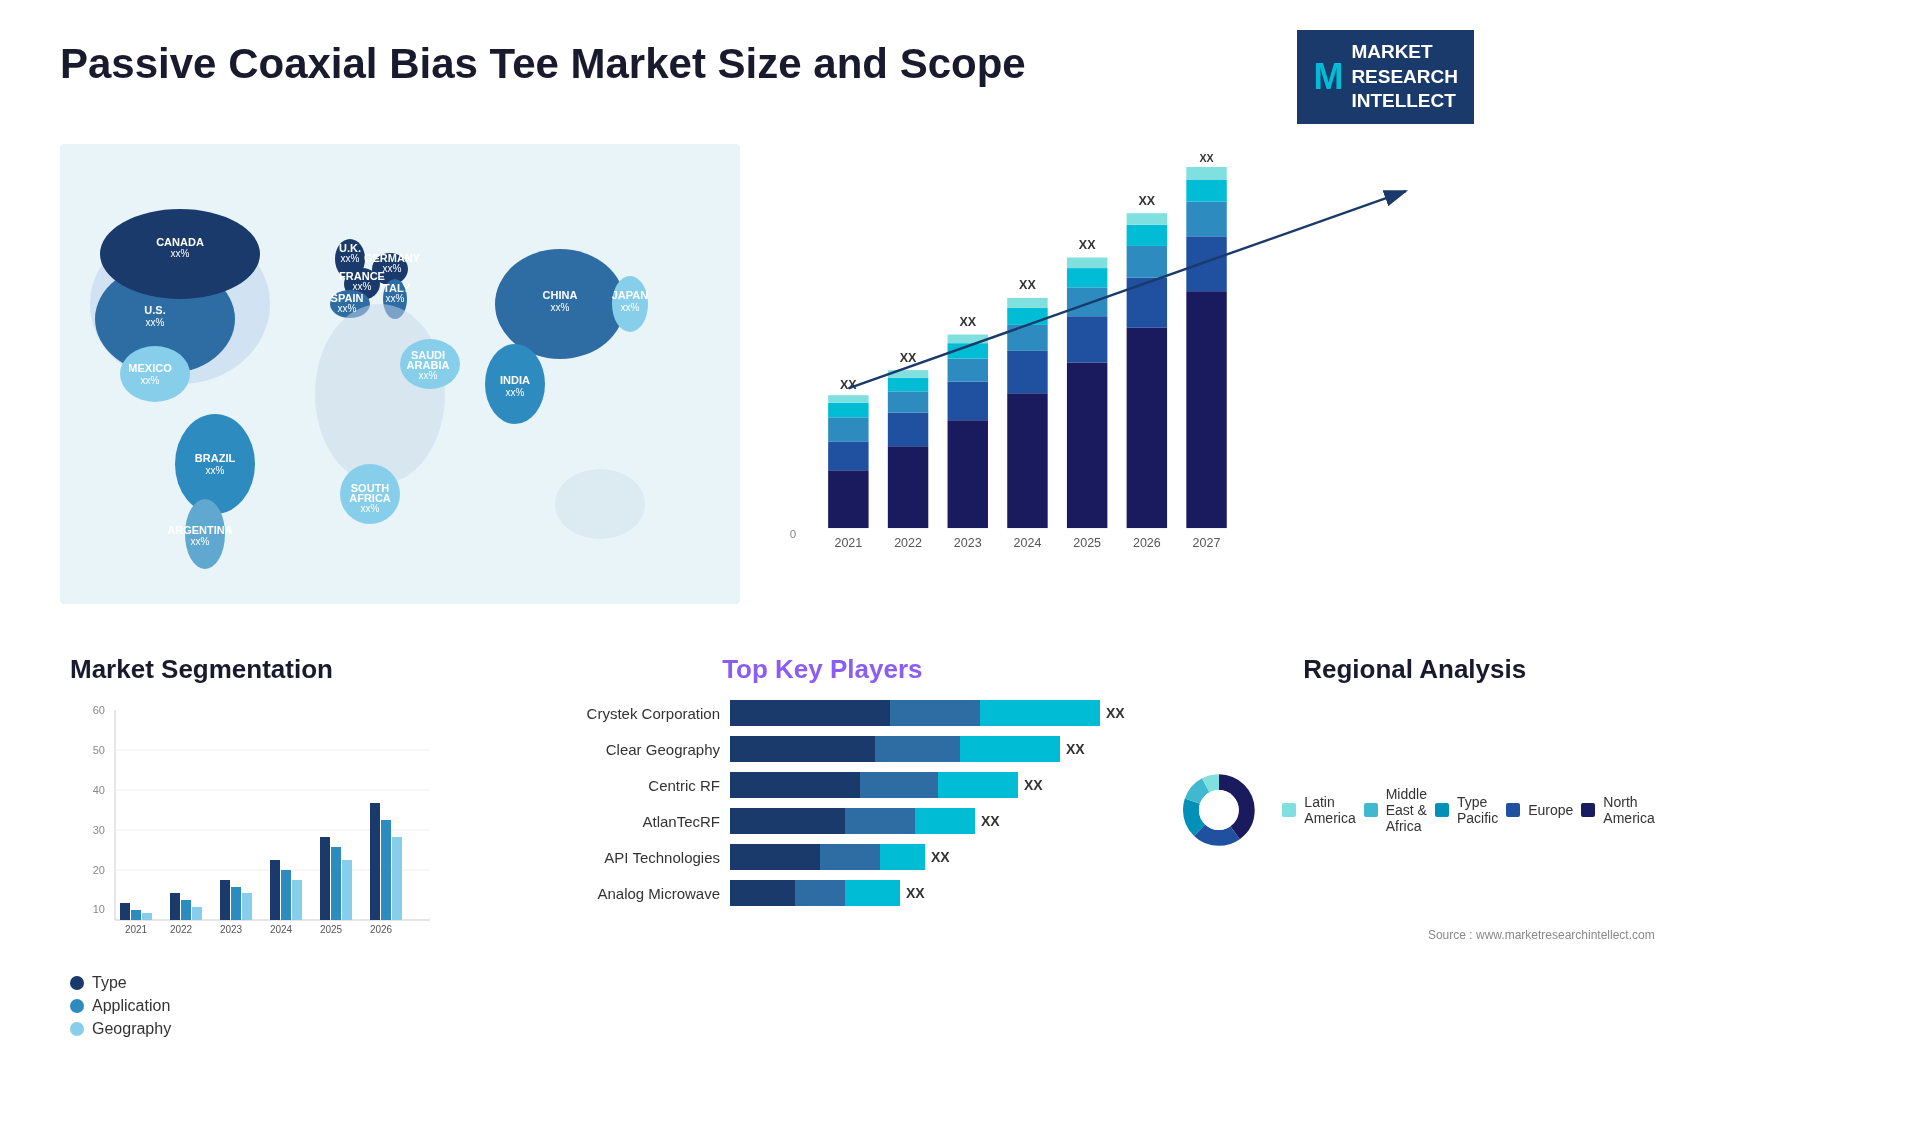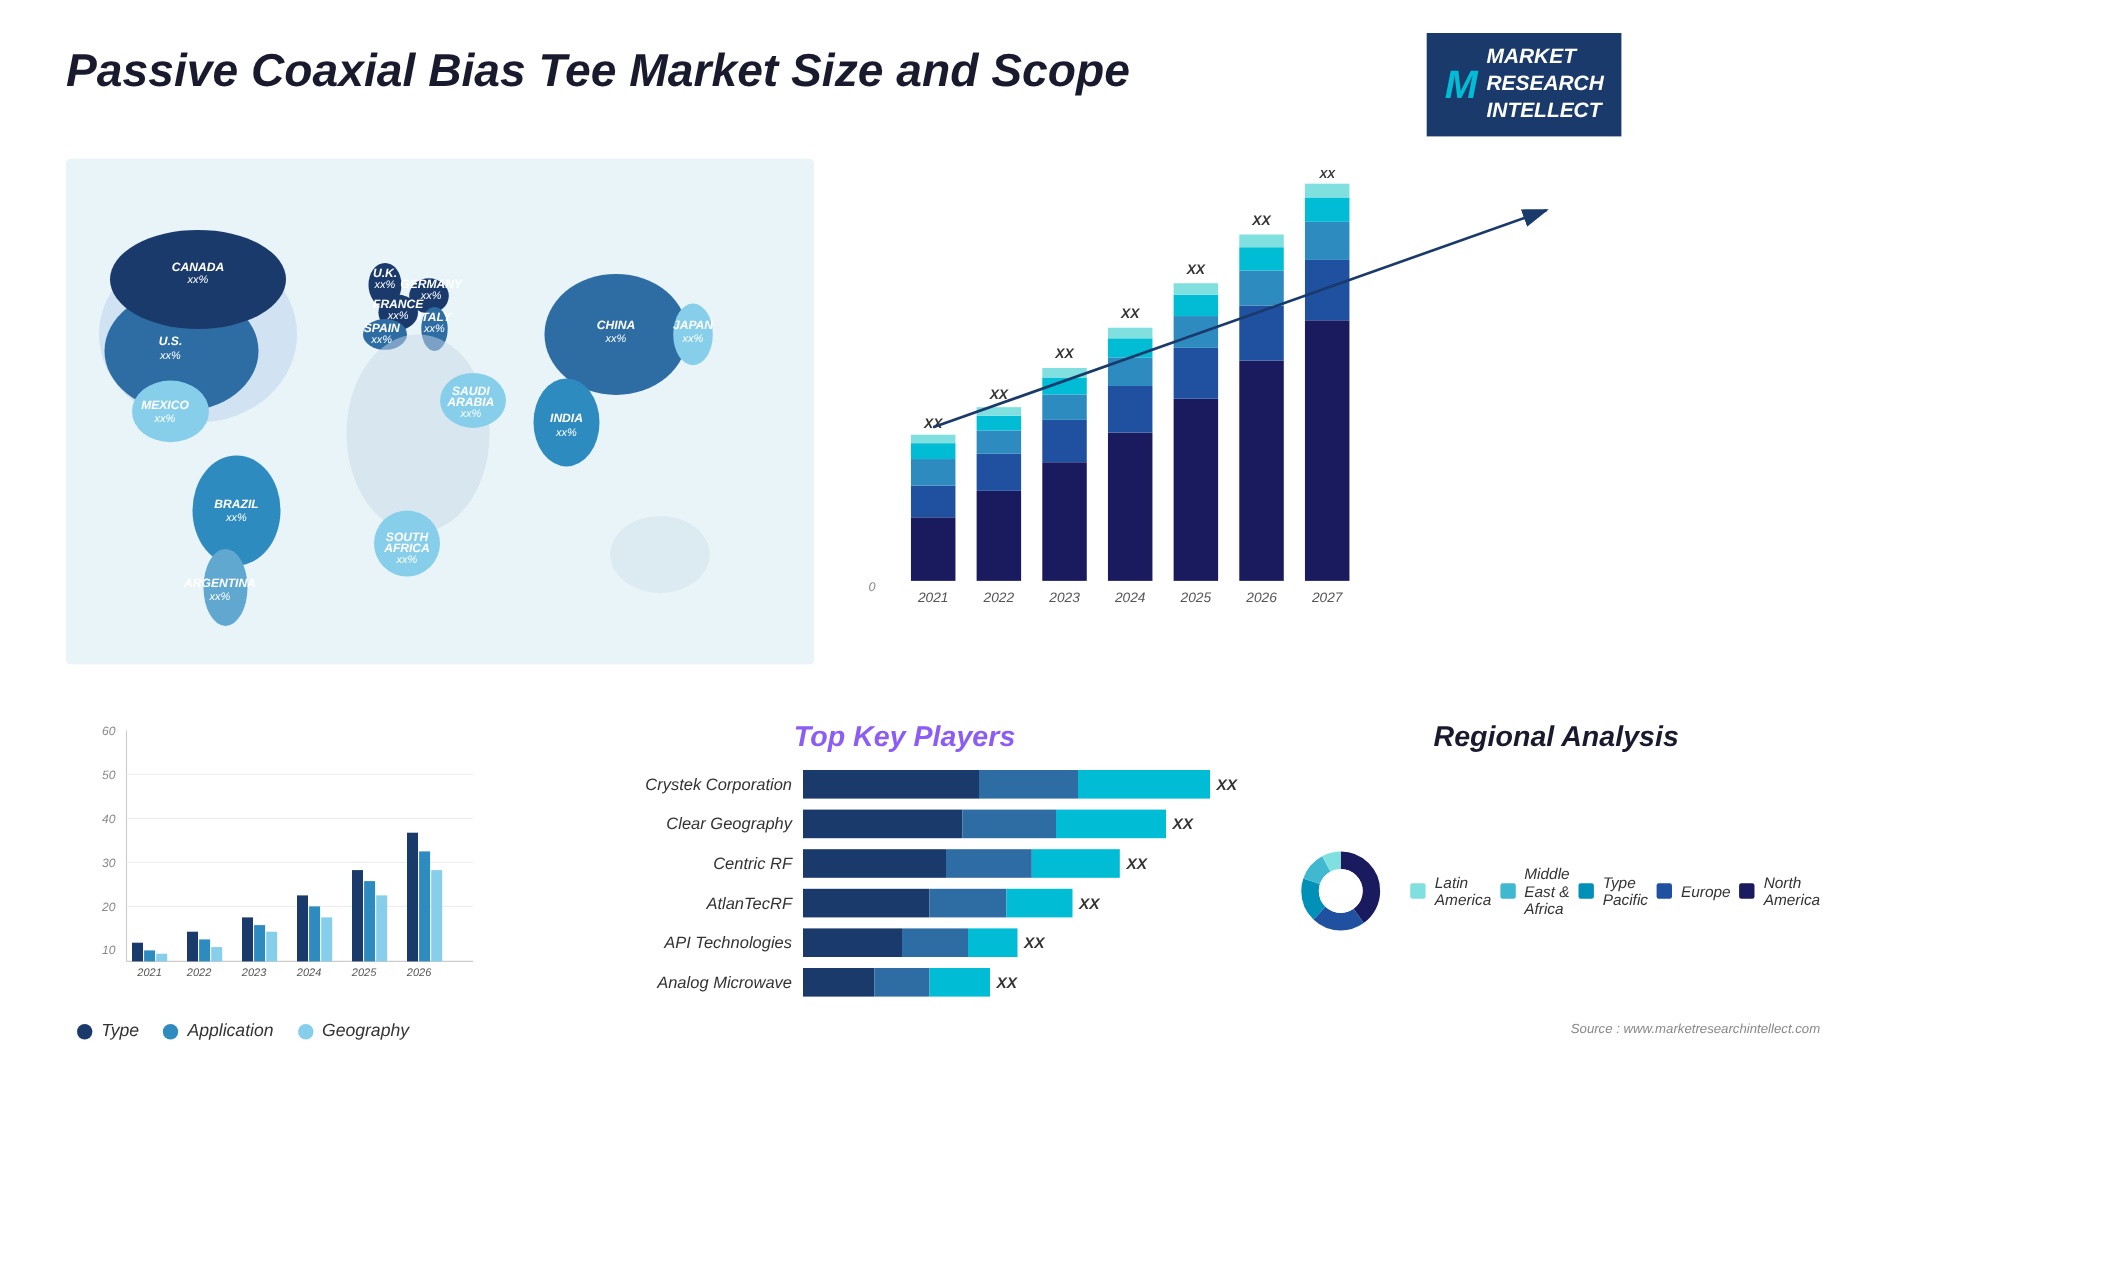--- a/index.html
+++ b/index.html
@@ -9,21 +9,20 @@
       background: #ffffff;
       font-family: 'Arial', sans-serif;
       overflow-x: hidden;
     }
     .page-container {
       width: 1559px;
       min-height: 1146px;
       padding: 30px 85px 30px 60px;
       background: #fff;
       position: relative;
-      font-style: italic;
     }
     
     .header {
       display: flex;
       justify-content: space-between;
       align-items: flex-start;
       margin-bottom: 20px;
     }
     .page-title {
       font-size: 42px;
@@ -113,21 +112,22 @@
     .regional-title {
       font-size: 26px;
       font-weight: 700;
       color: #1a1a2e;
       text-align: center;
       margin-bottom: 15px;
     }
     .seg-legend {
       margin-top: 10px;
       display: flex;
-      gap: 22px;
+      flex-direction: column;
+      gap: 5px;
     }
     .legend-item {
       display: flex;
       align-items: center;
       gap: 8px;
       font-size: 16px;
       color: #333;
     }
     .legend-dot {
       width: 14px;
@@ -390,20 +390,21 @@
           <marker id="arrowhead" markerWidth="10" markerHeight="7" refX="9" refY="3.5" orient="auto">
             <polygon points="0 0, 10 3.5, 0 7" fill="#1a3a6b"></polygon>
           </marker>
         </defs>
       </svg>
     </div>
 
     <div class="bottom-grid">
 
       <div class="segmentation-section">
+        <div class="section-title">Market Segmentation</div>
         <svg id="seg-chart" viewBox="0 0 380 260" width="380" height="260">
 
           <line x1="45" y1="10" x2="45" y2="220" stroke="#ccc" stroke-width="1"></line>
           <line x1="45" y1="220" x2="360" y2="220" stroke="#ccc" stroke-width="1"></line>
 
           <text x="35" y="14" text-anchor="end" font-size="11" fill="#888">60</text>
           <text x="35" y="54" text-anchor="end" font-size="11" fill="#888">50</text>
           <text x="35" y="94" text-anchor="end" font-size="11" fill="#888">40</text>
           <text x="35" y="134" text-anchor="end" font-size="11" fill="#888">30</text>
           <text x="35" y="174" text-anchor="end" font-size="11" fill="#888">20</text>

